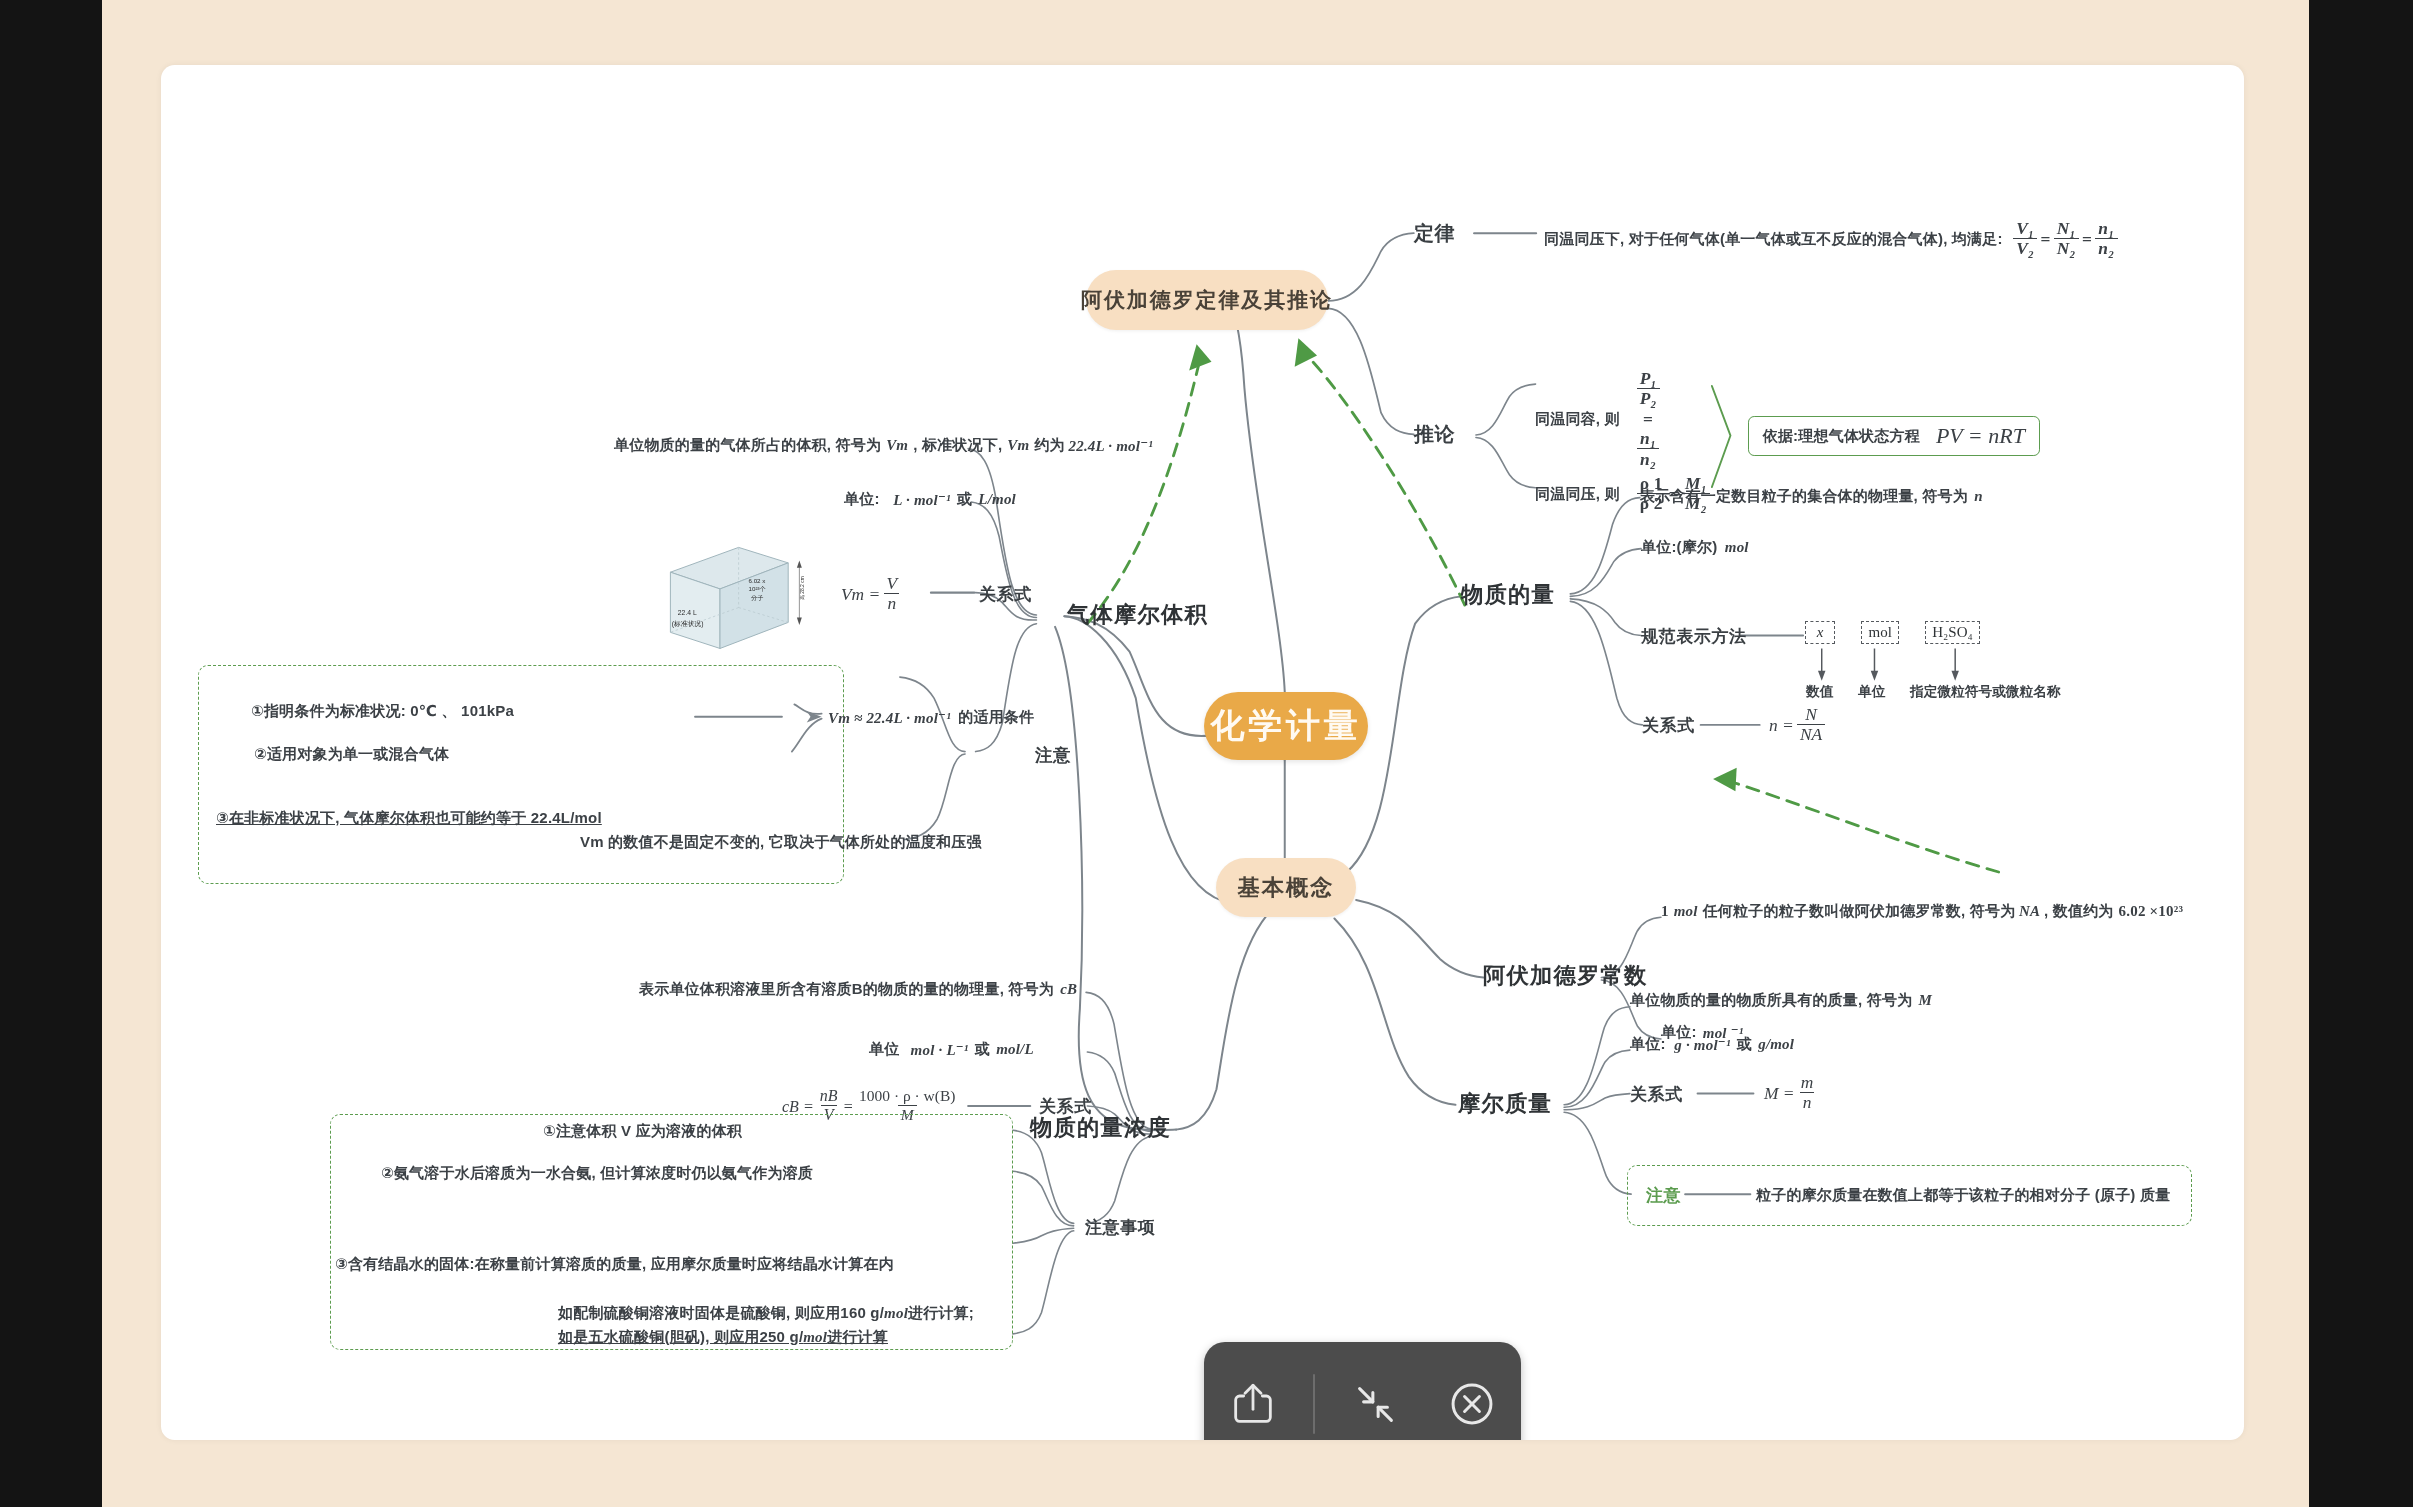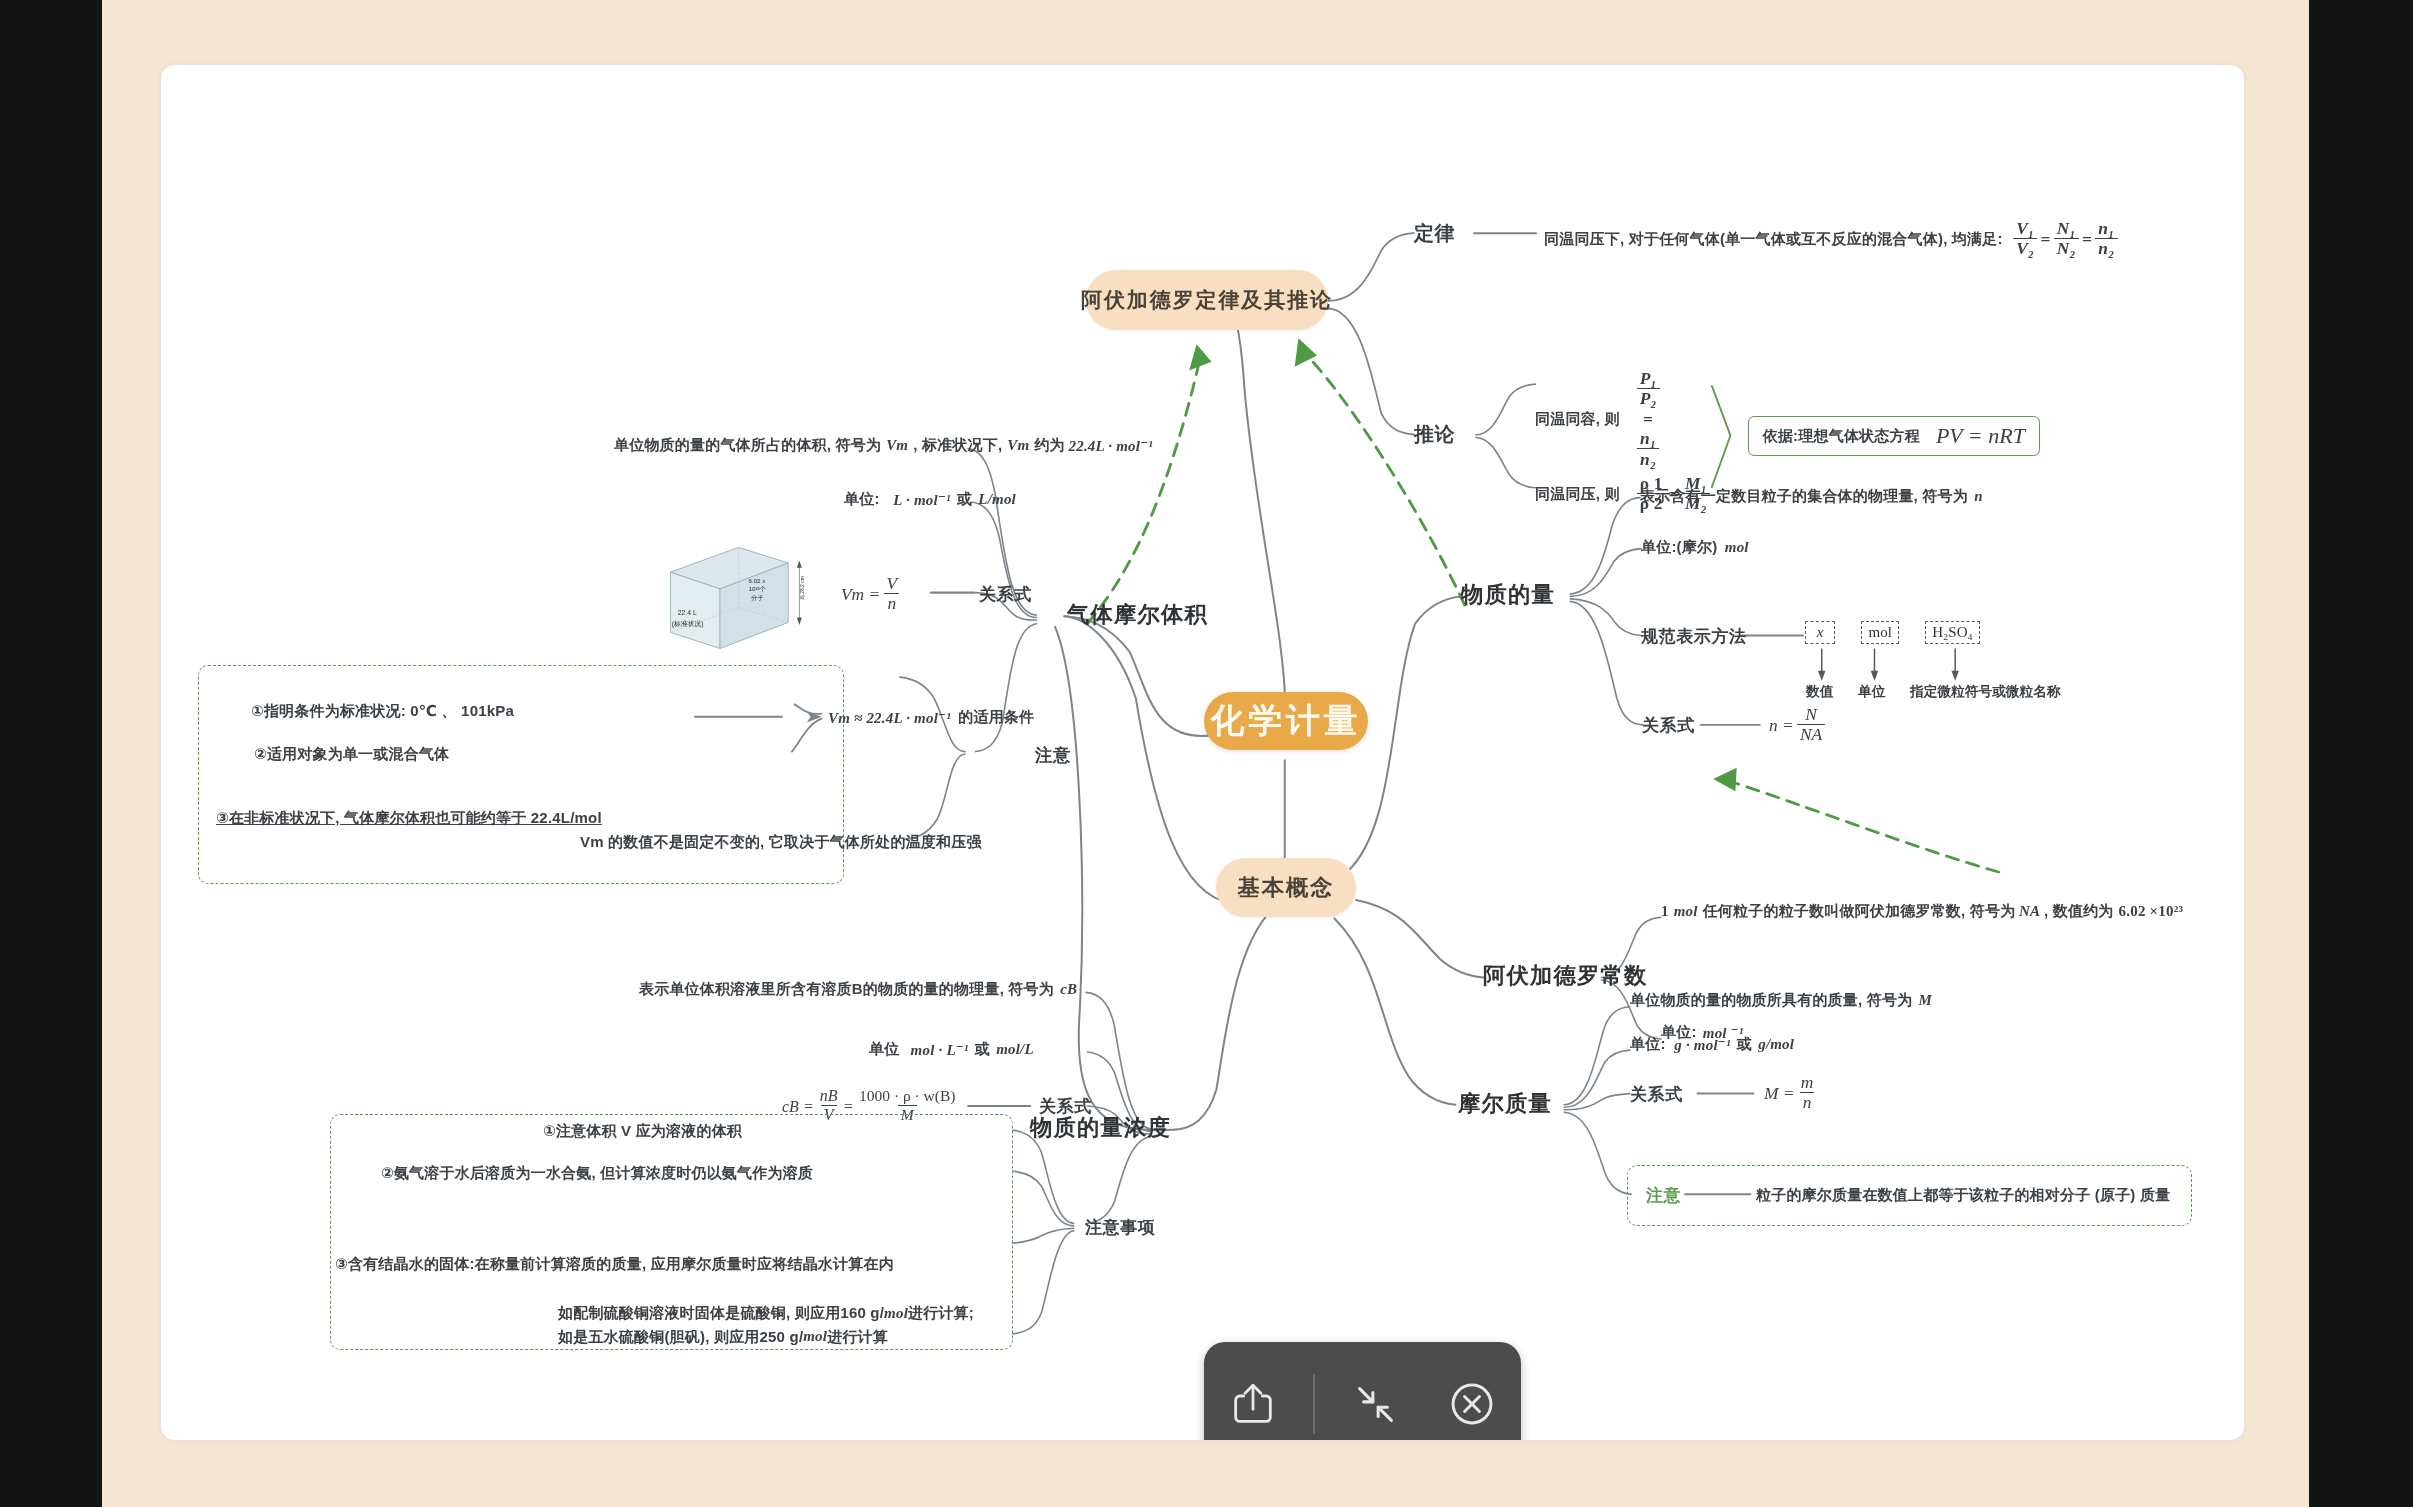--- a/index.html
+++ b/index.html
@@ -171,21 +171,21 @@
       <g fill="none" stroke="#4f9a45" stroke-width="4.6" stroke-dasharray="20 14" stroke-linecap="round">
         <path d="M1492,900 C1560,820 1620,700 1672,480"></path>
         <path d="M2100,870 C2020,700 1900,520 1838,460"></path>
         <path d="M2960,1300 C2820,1260 2640,1190 2530,1155"></path>
       </g>
       <polygon points="1668,450 1656,492 1692,478" fill="#4f9a45"></polygon>
       <polygon points="1832,440 1826,486 1862,468" fill="#4f9a45"></polygon>
       <polygon points="2500,1150 2538,1132 2536,1170" fill="#4f9a45"></polygon>
     </svg>
 
-    <div class="node node-center" style="left:1043px;top:627px;width:164px;height:58px;">化学计量</div>
+    <div class="node node-center" style="left:1043px;top:627px;width:164px;height:68px;">化学计量</div>
 
     <div class="node node-sub" style="left:1055px;top:793px;width:140px;height:59px;">基本概念</div>
 
     <div class="node node-sub" style="left:925px;top:205px;width:242px;height:60px;font-size:21px;">阿伏加德罗定律及其推论</div>
 
     <div class="lbl lbl-b1" style="left:906px;top:535px;">气体摩尔体积</div>
     <div class="lbl lbl-b1" style="left:1300px;top:515px;">物质的量</div>
     <div class="lbl lbl-b1" style="left:1322px;top:896px;">阿伏加德罗常数</div>
     <div class="lbl lbl-b1" style="left:1297px;top:1024px;">摩尔质量</div>
     <div class="lbl lbl-b1" style="left:869px;top:1048px;">物质的量浓度</div>
@@ -389,21 +389,21 @@
 
     <div class="dashbox" style="left:169px;top:1049px;width:683px;height:236px;"></div>
     <div class="lbl lbl-txt" style="left:382px;top:1057px;">①注意体积 V 应为溶液的体积</div>
     <div class="lbl lbl-txt" style="left:220px;top:1099px;">②氨气溶于水后溶质为一水合氨, 但计算浓度时仍以氨气作为溶质</div>
     <div class="lbl lbl-txt" style="left:174px;top:1190px;">③含有结晶水的固体:在称量前计算溶质的质量, 应用摩尔质量时应将结晶水计算在内</div>
     <div class="lbl lbl-txt" style="left:397px;top:1239px;display:flex;align-items:center;">
       <span>如配制硫酸铜溶液时固体是硫酸铜, 则应用160 g/</span>
       <span class="mi">mol</span>
       <span>进行计算;</span>
     </div>
-    <div class="lbl lbl-txt" style="left:397px;top:1263px;display:flex;align-items:flex-start;">
+    <div class="lbl lbl-txt" style="left:397px;top:1263px;display:flex;align-items:center;text-decoration:underline;">
       <span>如是五水硫酸铜(胆矾), 则应用250 g/</span>
       <span class="mi">mol</span>
       <span>进行计算</span>
     </div>
     <div class="lbl lbl-b2" style="left:924px;top:1151px;">注意事项</div>
 
     <div id="toolbar">
       <div class="tbtn">
         <svg width="46" height="48" viewBox="0 0 34 36" fill="none" stroke="#e8e8e8" stroke-width="2.1" stroke-linecap="round" stroke-linejoin="round">
           <path d="M10 12 H7 a3 3 0 0 0 -3 3 v13 a3 3 0 0 0 3 3 h20 a3 3 0 0 0 3 -3 V15 a3 3 0 0 0 -3 -3 h-3"></path>

